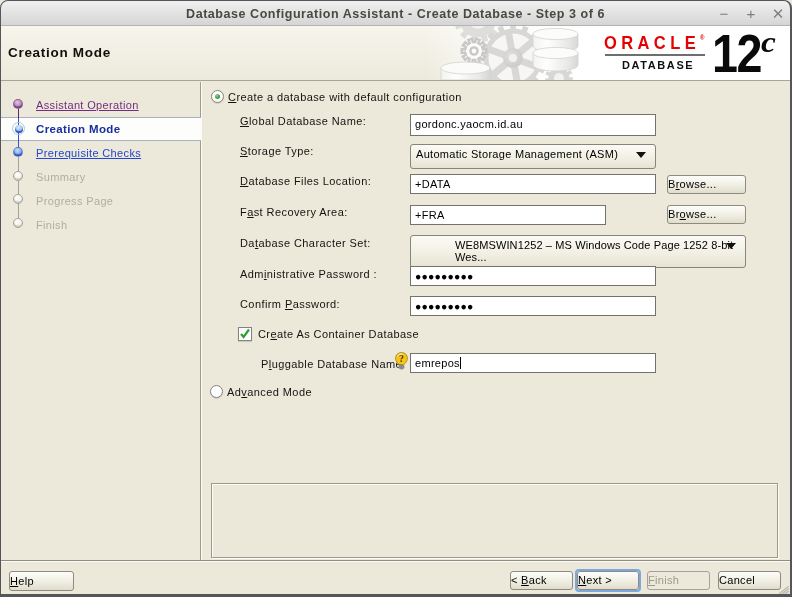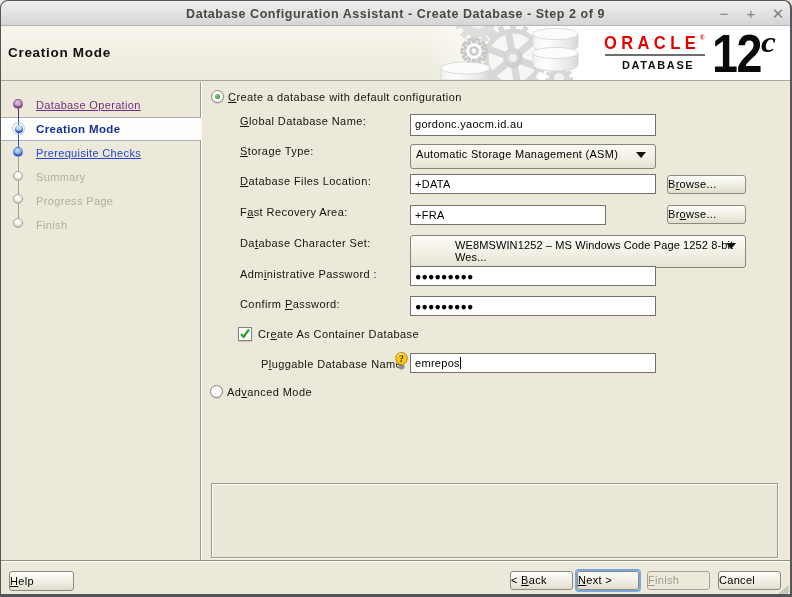--- a/index.html
+++ b/index.html
@@ -32,21 +32,21 @@
 .radio.sel:after { content:""; position:absolute; left:3px; top:3px; width:5px; height:5px; border-radius:50%; background:radial-gradient(circle at 35% 30%, #8fd08f, #3da13d 60%, #2f8f2f); }
 u { text-decoration:underline; text-underline-offset:1px; }
 
 #msgbox { left:211px; top:483px; width:567px; height:75px; border:1px solid #9c998f; box-shadow:inset 1px 1px 0 #fdfcf5, 1px 1px 0 #fdfcf5; background:#ebe8d9; }
 #botsep { left:1px; top:560px; width:789px; height:1px; background:#8f8c84; box-shadow:0 1px 0 #fbfaf3; }
 .pwdots { font-size:10.5px; letter-spacing:0.15px; position:relative; top:0px; }
 </style></head>
 <body>
 
 <div class="abs" id="titlebar">
-  <div class="abs" id="title">Database Configuration Assistant - Create Database - Step 2 of 9</div>
+  <div class="abs" id="title">Database Configuration Assistant - Create Database - Step 3 of 6</div>
   <div class="abs winbtn" style="left:715px;">−</div>
   <div class="abs winbtn" style="left:742px;">+</div>
   <div class="abs winbtn" style="left:769px;">✕</div>
 </div>
 
 <div class="abs" id="header">
   <div class="abs" id="hdrtitle">Creation Mode</div>
   <svg class="abs" id="banner" width="364" height="54" viewBox="0 0 364 54">
 <defs>
 <linearGradient id="fade" x1="0" y1="0" x2="1" y2="0">
@@ -93,21 +93,21 @@
 <g stroke="#d3d3d2" stroke-width="0.8">
 <path d="M15 42 L15 54 L64 54 L64 42 Z" fill="url(#cyl)"></path>
 <ellipse cx="39.5" cy="42" rx="24.5" ry="6" fill="#fbfbfa"></ellipse>
 </g>
 </svg>
 </div>
 
 <div class="abs" id="sidebar">
   <div class="abs" id="currow"></div>
   <div class="abs step" style="top:11px; color:#722d80;">
-      <span class="lbl"><u>Database Operation</u></span>
+      <span class="lbl"><u>Assistant Operation</u></span>
     </div>
   <div class="abs step" style="top:35px; color:#172f9e; font-weight:bold; font-size:11.5px;">
       <span class="lbl">Creation Mode</span>
     </div>
   <div class="abs step" style="top:59px; color:#2446cd;">
       <span class="lbl"><u>Prerequisite Checks</u></span>
     </div>
   <div class="abs step" style="top:83px; color:#aeae9f;">
       <span class="lbl">Summary</span>
     </div>

